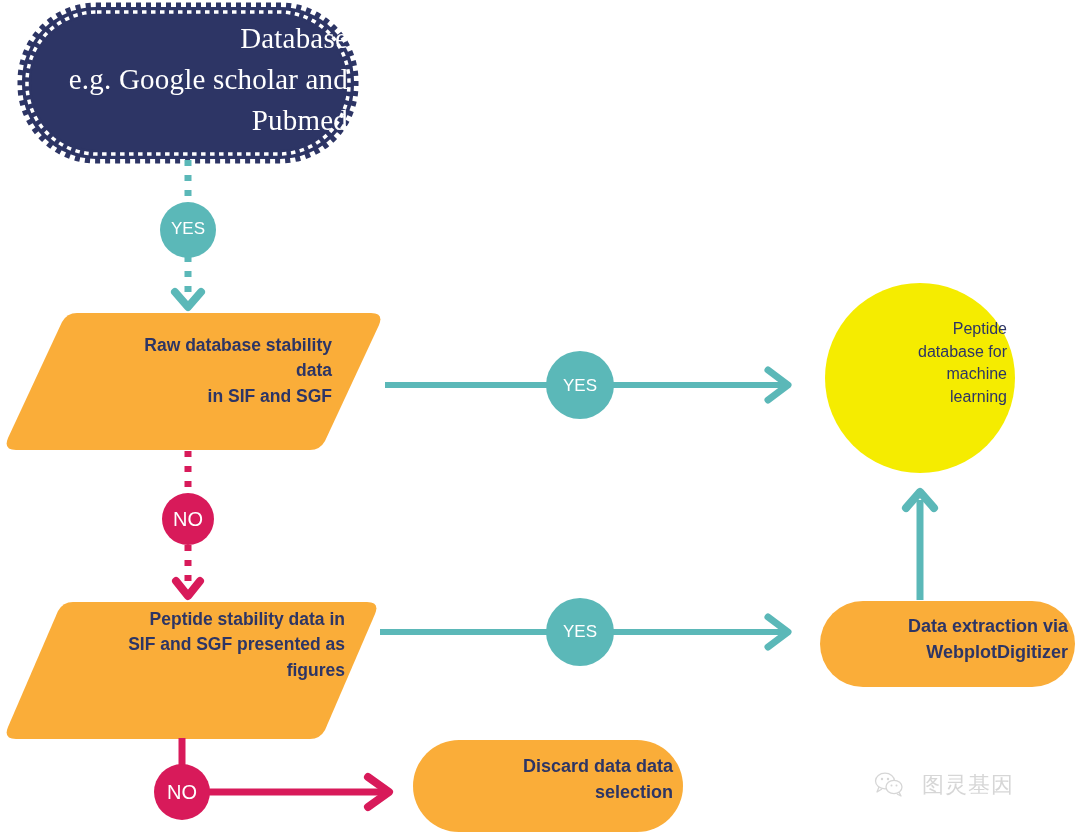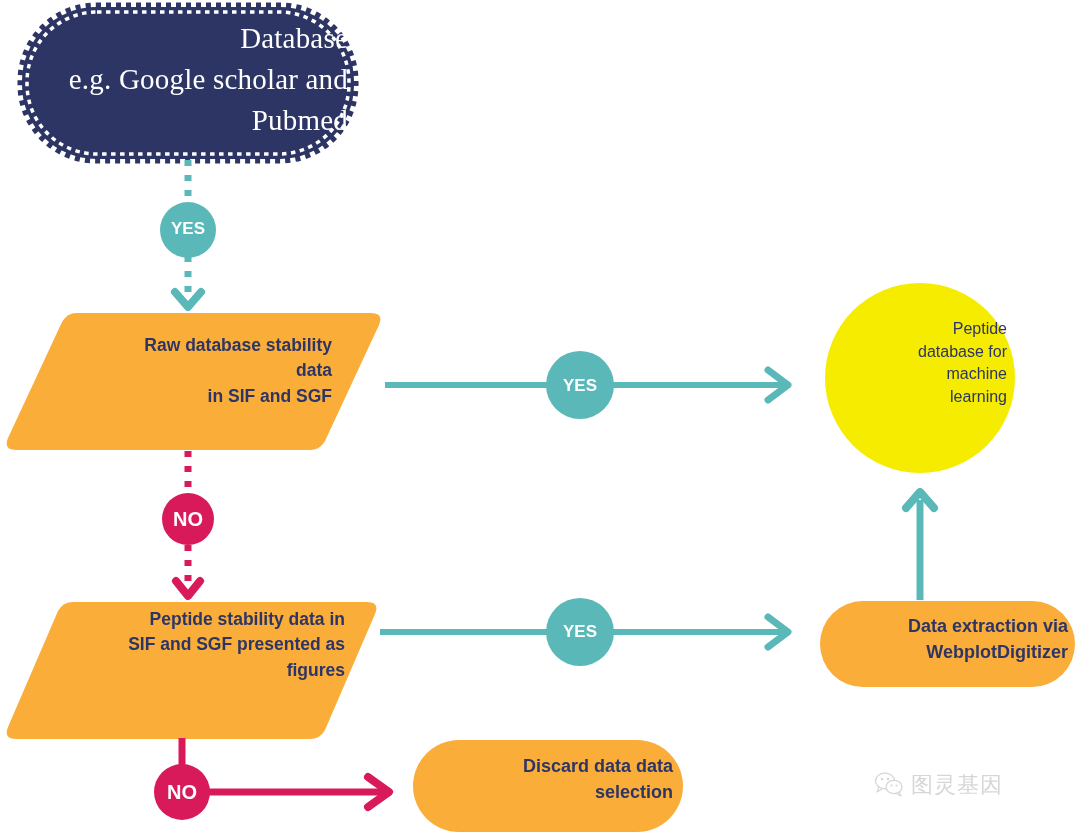--- a/index.html
+++ b/index.html
@@ -76,41 +76,41 @@
     color: #2d3565;
     font-size: 16px;
     font-weight: normal;
     line-height: 1.42;
   }
   
   .badge-text {
     position: absolute;
     color: #ffffff;
     font-family: "Liberation Sans", sans-serif;
-    font-weight: bold;
+    font-weight: normal;
     text-align: center;
     pointer-events: none;
   }
   .badge-yes { font-size: 17px; }
   .badge-no  { font-size: 20px; }
 
   .yes-1 { left: 155px; top: 219px; width: 66px; }
   .no-1  { left: 155px; top: 508px; width: 66px; }
   .yes-2 { left: 546px; top: 376px; width: 68px; }
   .yes-3 { left: 546px; top: 622px; width: 68px; }
   .no-2  { left: 149px; top: 781px; width: 66px; }
 
   
   #watermark {
     position: absolute;
     left: 874px;
     top: 770px;
     display: flex;
     align-items: center;
-    gap: 7px;
+    gap: 18px;
     opacity: 0.40;
     pointer-events: none;
   }
   #watermark .wm-text {
     font-family: "DejaVu Sans", sans-serif;
     font-size: 22px;
     color: #9a9a9a;
     letter-spacing: 1px;
   }
 </style>

